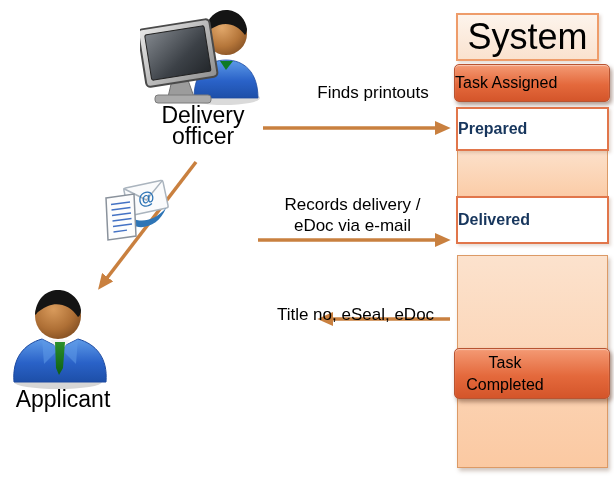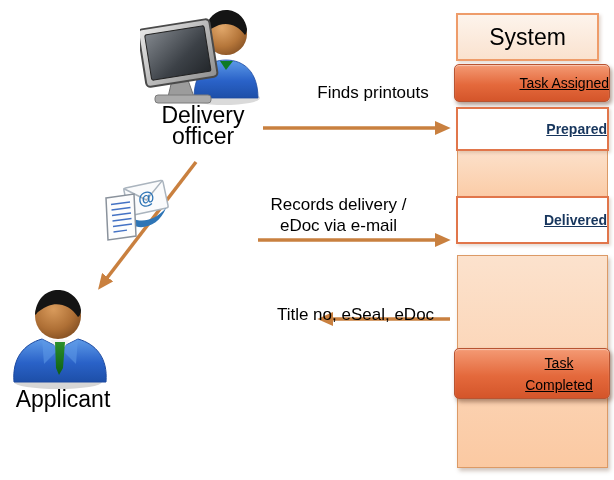--- a/index.html
+++ b/index.html
@@ -23,33 +23,33 @@
     position:absolute;font-size:17px;line-height:21px;text-align:center;color:#000;
   }
   .actor-label{
     position:absolute;font-size:23px;line-height:21px;text-align:center;color:#000;
   }
   .sys-header{
     position:absolute;left:456px;top:13px;width:143px;height:48px;
     border:2px solid var(--header-border);
     background:linear-gradient(180deg,var(--header-top),var(--header-bottom));
     display:flex;align-items:center;justify-content:center;
-    font-size:23px;color:#000;
+    font-size:36px;color:#000;
     box-shadow:2px 2px 3px rgba(150,110,85,.25);
   }
   .spacer{
     position:absolute;left:457px;width:151px;
     border:1px solid var(--col-border);
     background:linear-gradient(180deg,var(--col-top),var(--col-bottom));
   }
   .spacer.s1{top:146px;height:58px;}
   .spacer.s2{top:255px;height:213px;box-shadow:2px 3px 4px rgba(120,90,70,.35);}
   .stage{
-    position:absolute;display:flex;align-items:center;justify-content:flex-end;
-    text-align:center;font-size:14px;text-decoration:underline;
+    position:absolute;display:flex;align-items:center;justify-content:flex-start;
+    text-align:center;font-size:16px;
   }
   .stage.task{
     left:454px;width:156px;
     background:linear-gradient(180deg,var(--task-top) 0%,var(--task-mid) 55%,var(--task-bottom) 100%);
     border:1px solid var(--task-border);border-radius:5px;
     box-shadow:2px 3px 4px rgba(100,60,40,.5), inset 0 1px 1px rgba(255,255,255,.45);
     color:#000;
   }
   .stage.task.t1{top:64px;height:38px;}
   .stage.task.t2{top:348px;height:51px;line-height:22px;}
@@ -166,21 +166,21 @@
       <circle cx="54" cy="34" r="23" fill="url(#skin2)"></circle>
       <path d="M31,32 C33,14 45,7 56,8 C68,9 76,19 77,28 C77,31 76,34 74,35 C66,23 54,20 44,24 C38,27 34,29 31.5,33 Z" fill="#141414"></path>
     </g>
   </svg>
 
   <div class="actor-label" style="left:13px;top:389px;width:100px;">Applicant</div>
 
   <div class="flow-label" style="left:278px;top:82px;width:190px;">
     <div>Finds printouts</div>
   </div>
-  <div class="flow-label" style="left:241px;top:194px;width:195px;">
+  <div class="flow-label" style="left:255px;top:194px;width:195px;">
     <div>Records delivery /</div>
     <div>eDoc via e-mail</div>
   </div>
   <div class="flow-label" style="left:258px;top:288px;width:195px;margin-top:16px;">
     <div>Title no, eSeal, eDoc</div>
   </div>
 
   <div class="sys-header">
     <span>System</span>
   </div>

